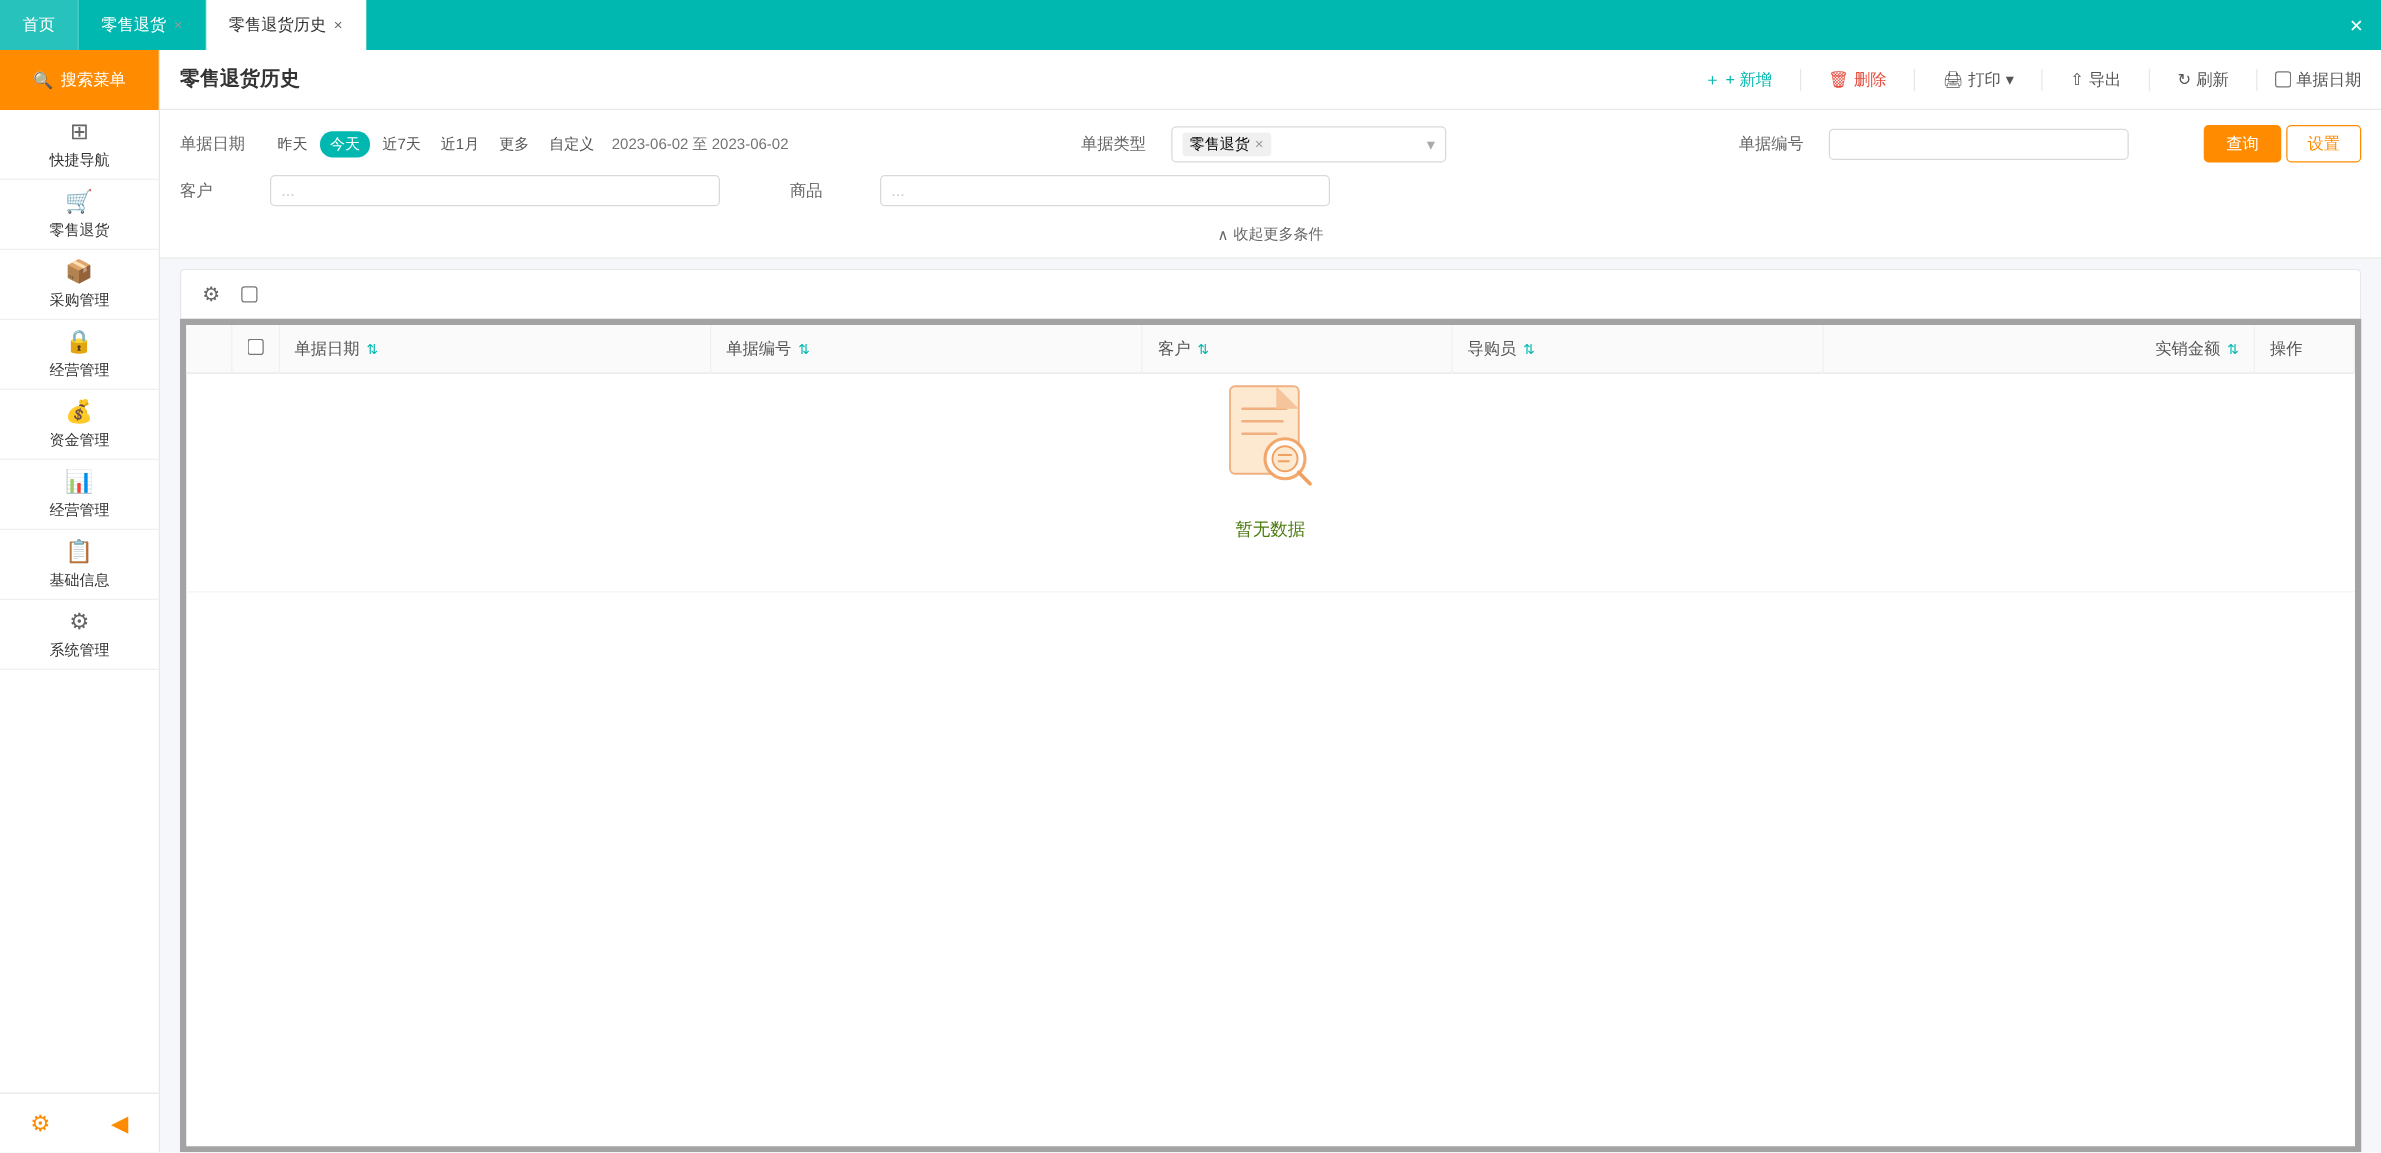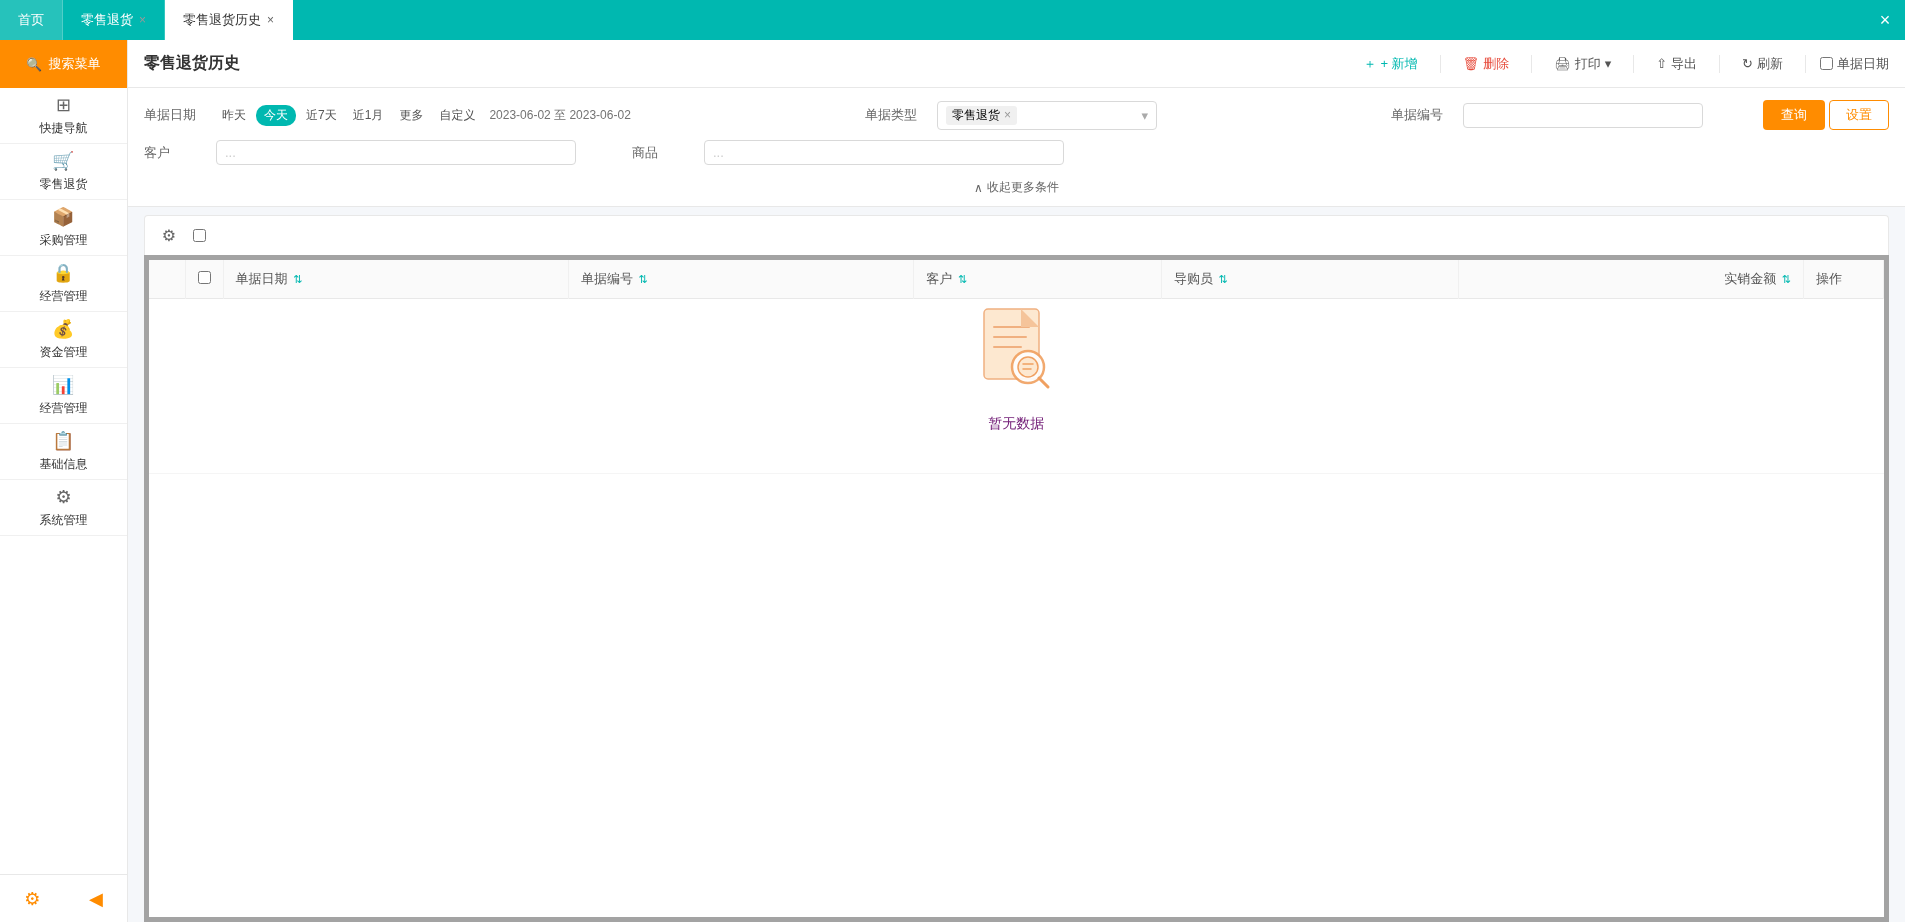--- a/index.html
+++ b/index.html
@@ -295,21 +295,21 @@
       justify-content: center;
       gap: 16px;
       padding-bottom: 40px;
     }
     .empty-icon {
       width: 100px;
       height: 100px;
     }
     .empty-text {
       font-size: 14px;
-      color: #701a75;
+      color: #4d7c0f;
     }
 
     
     .pagination-bar {
       height: 48px;
       background: #fff;
       border: 1px solid #e8e8e8;
       border-top: none;
       border-radius: 0 0 4px 4px;
       display: flex;

